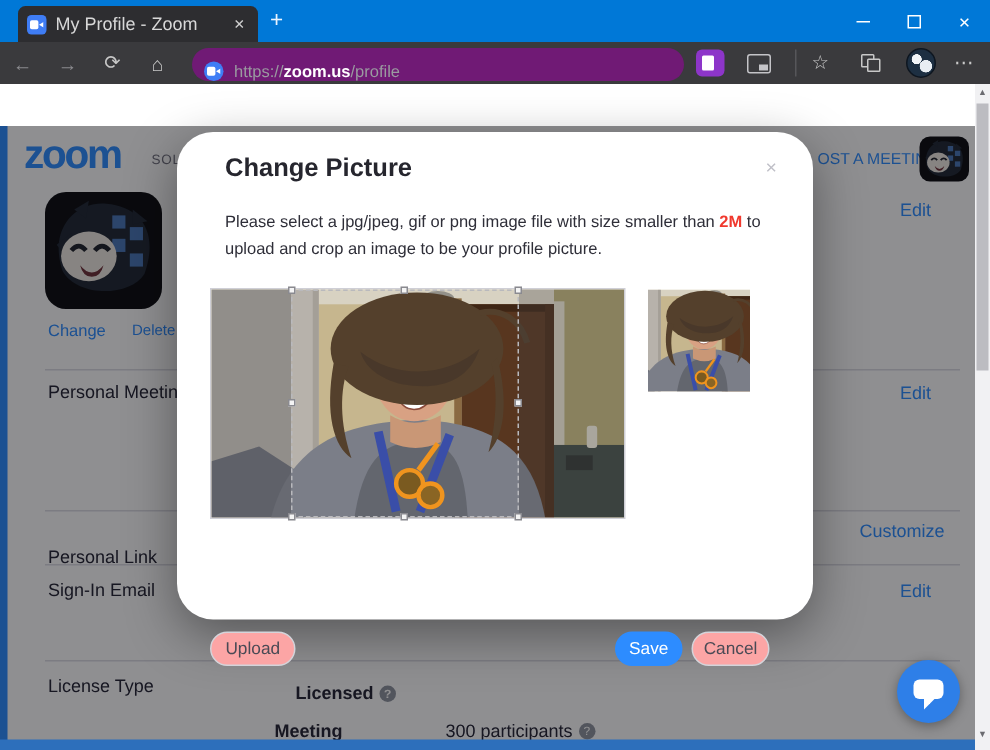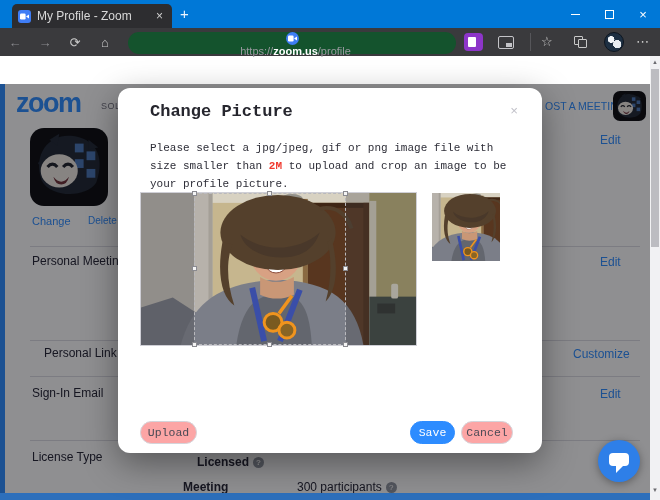--- a/index.html
+++ b/index.html
@@ -21,21 +21,21 @@
   .winbtn{width:34px;height:28px;display:flex;align-items:center;justify-content:center;color:#fff;}
   .min-line{width:9px;height:1px;background:#fff;}
   .max-box{width:9px;height:9px;border:1px solid #fff;}
   .win-close{font-size:13px;}
 
   .toolbar{position:absolute;left:0;top:28px;width:660px;height:28px;background:#3a3a3d;
            display:flex;align-items:center;}
   .navic{width:30px;text-align:center;font-size:13px;color:#c8c8c8;}
   .navic.dim{color:#8a8a8e;}
   .addressbar{position:absolute;left:128px;top:32px;width:328px;height:22px;border-radius:11px;
-              background:#14532d;display:flex;align-items:center;padding:0 8px;flex-direction:column;}
+              background:#701a75;display:flex;align-items:flex-end;padding:0 8px;}
   .url{font-size:11px;margin-left:7px;color:#9a9aa0;white-space:nowrap;}
   .url b{color:#fff;font-weight:bold;}
   .ext-purple{position:absolute;left:464px;top:33px;width:19px;height:18px;border-radius:4px;
               background:#8d35c9;}
   .ext-purple i{position:absolute;left:4px;top:4px;width:8px;height:10px;background:#fff;border-radius:1px;}
   .pip{position:absolute;left:498px;top:36px;width:16px;height:13px;border:1.5px solid #c4c4c8;border-radius:2px;}
   .pip i{position:absolute;right:1px;bottom:1px;width:6px;height:4px;background:#c4c4c8;}
   .tb-sep{position:absolute;left:530px;top:33px;width:1px;height:18px;background:#56565a;}
   .star{position:absolute;left:541px;top:34px;font-size:13px;color:#c8c8c8;}
   .collections{position:absolute;left:574px;top:36px;width:13px;height:12px;}
@@ -68,22 +68,22 @@
                background:#0b0c10;overflow:hidden;}
   .divider{position:absolute;left:30px;width:610px;height:1px;background:#dadae2;}
   .help-dot{display:inline-block;width:11px;height:11px;border-radius:50%;background:#8f949e;
             color:#fff;font-size:8px;text-align:center;line-height:11px;vertical-align:1px;margin-left:4px;}
   .bold{font-weight:bold;}
 
   .overlay{position:absolute;left:0;top:84px;width:660px;height:416px;background:rgba(8,9,14,.45);}
   .bottomstrip{position:absolute;left:0;top:493px;width:650px;height:7px;background:#2d6fbb;}
 
   
-  .modal{position:absolute;left:118px;top:88px;width:424px;height:365px;background:#fff;
-         border-radius:12px;box-shadow:0 10px 34px rgba(0,0,0,.4);font-family:Liberation Mono, monospace;}
+  .modal{position:absolute;left:118px;top:88px;width:424px;height:325px;background:#fff;
+         border-radius:24px;box-shadow:0 10px 34px rgba(0,0,0,.4);}
   .modal-title{position:absolute;left:32px;top:14px;font-size:17px;color:#26262e;font-weight:bold;}
   .modal-close{position:absolute;right:24px;top:16px;color:#c0c0c8;font-size:13px;}
   .modal-desc{position:absolute;left:32px;top:52px;width:358px;font-size:11px;line-height:1.62;color:#2e2e38;}
   .modal-desc .danger{color:#f0392e;font-weight:bold;}
   .photo-wrap{position:absolute;left:22px;top:104px;width:277px;height:154px;border:1px solid #cfcfd6;}
   .photo-wrap svg{display:block;}
   .dim-l{position:absolute;left:0;top:0;width:53px;height:152px;background:rgba(60,60,64,.30);}
   .dim-r{position:absolute;left:205px;top:0;width:70px;height:152px;background:rgba(60,60,64,.30);}
   .cropsel{position:absolute;left:53px;top:0;width:152px;height:152px;border:1px dashed #b9b9bd;}
   .handle{position:absolute;width:5px;height:5px;background:#f4f4f4;border:1px solid #8a8a90;}
@@ -234,21 +234,21 @@
           <use href="#toon"></use>
         </svg></div>
     <span class="blue-link" style="left:32px;top:131px;font-size:11px;">Change</span>
     <span class="blue-link" style="left:88px;top:131px;font-size:10px;text-align:center;">Delete</span>
 
     <div class="divider" style="top:162px;"></div>
     <span class="row-label" style="left:32px;top:170px;">Personal Meeting ID</span>
     <span class="blue-link" style="left:600px;top:171px;">Edit</span>
 
     <div class="divider" style="top:256px;"></div>
-    <span class="row-label" style="left:32px;top:262px;margin-left:12px;">Personal Link</span>
+    <span class="row-label" style="left:32px;top:280px;">Personal Link</span>
     <span class="blue-link" style="left:573px;top:263px;">Customize</span>
 
     <div class="divider" style="top:292px;"></div>
     <span class="row-label" style="left:32px;top:302px;">Sign-In Email</span>
     <span class="blue-link" style="left:600px;top:303px;">Edit</span>
 
     <div class="divider" style="top:356px;"></div>
     <span class="row-label" style="left:32px;top:366px;">License Type</span>
     <span class="row-label bold" style="left:185px;top:371px;margin-left:12px;"><span>Licensed</span><span class="help-dot">?</span></span>
     <span class="row-label bold" style="left:183px;top:396px;">Meeting</span>

